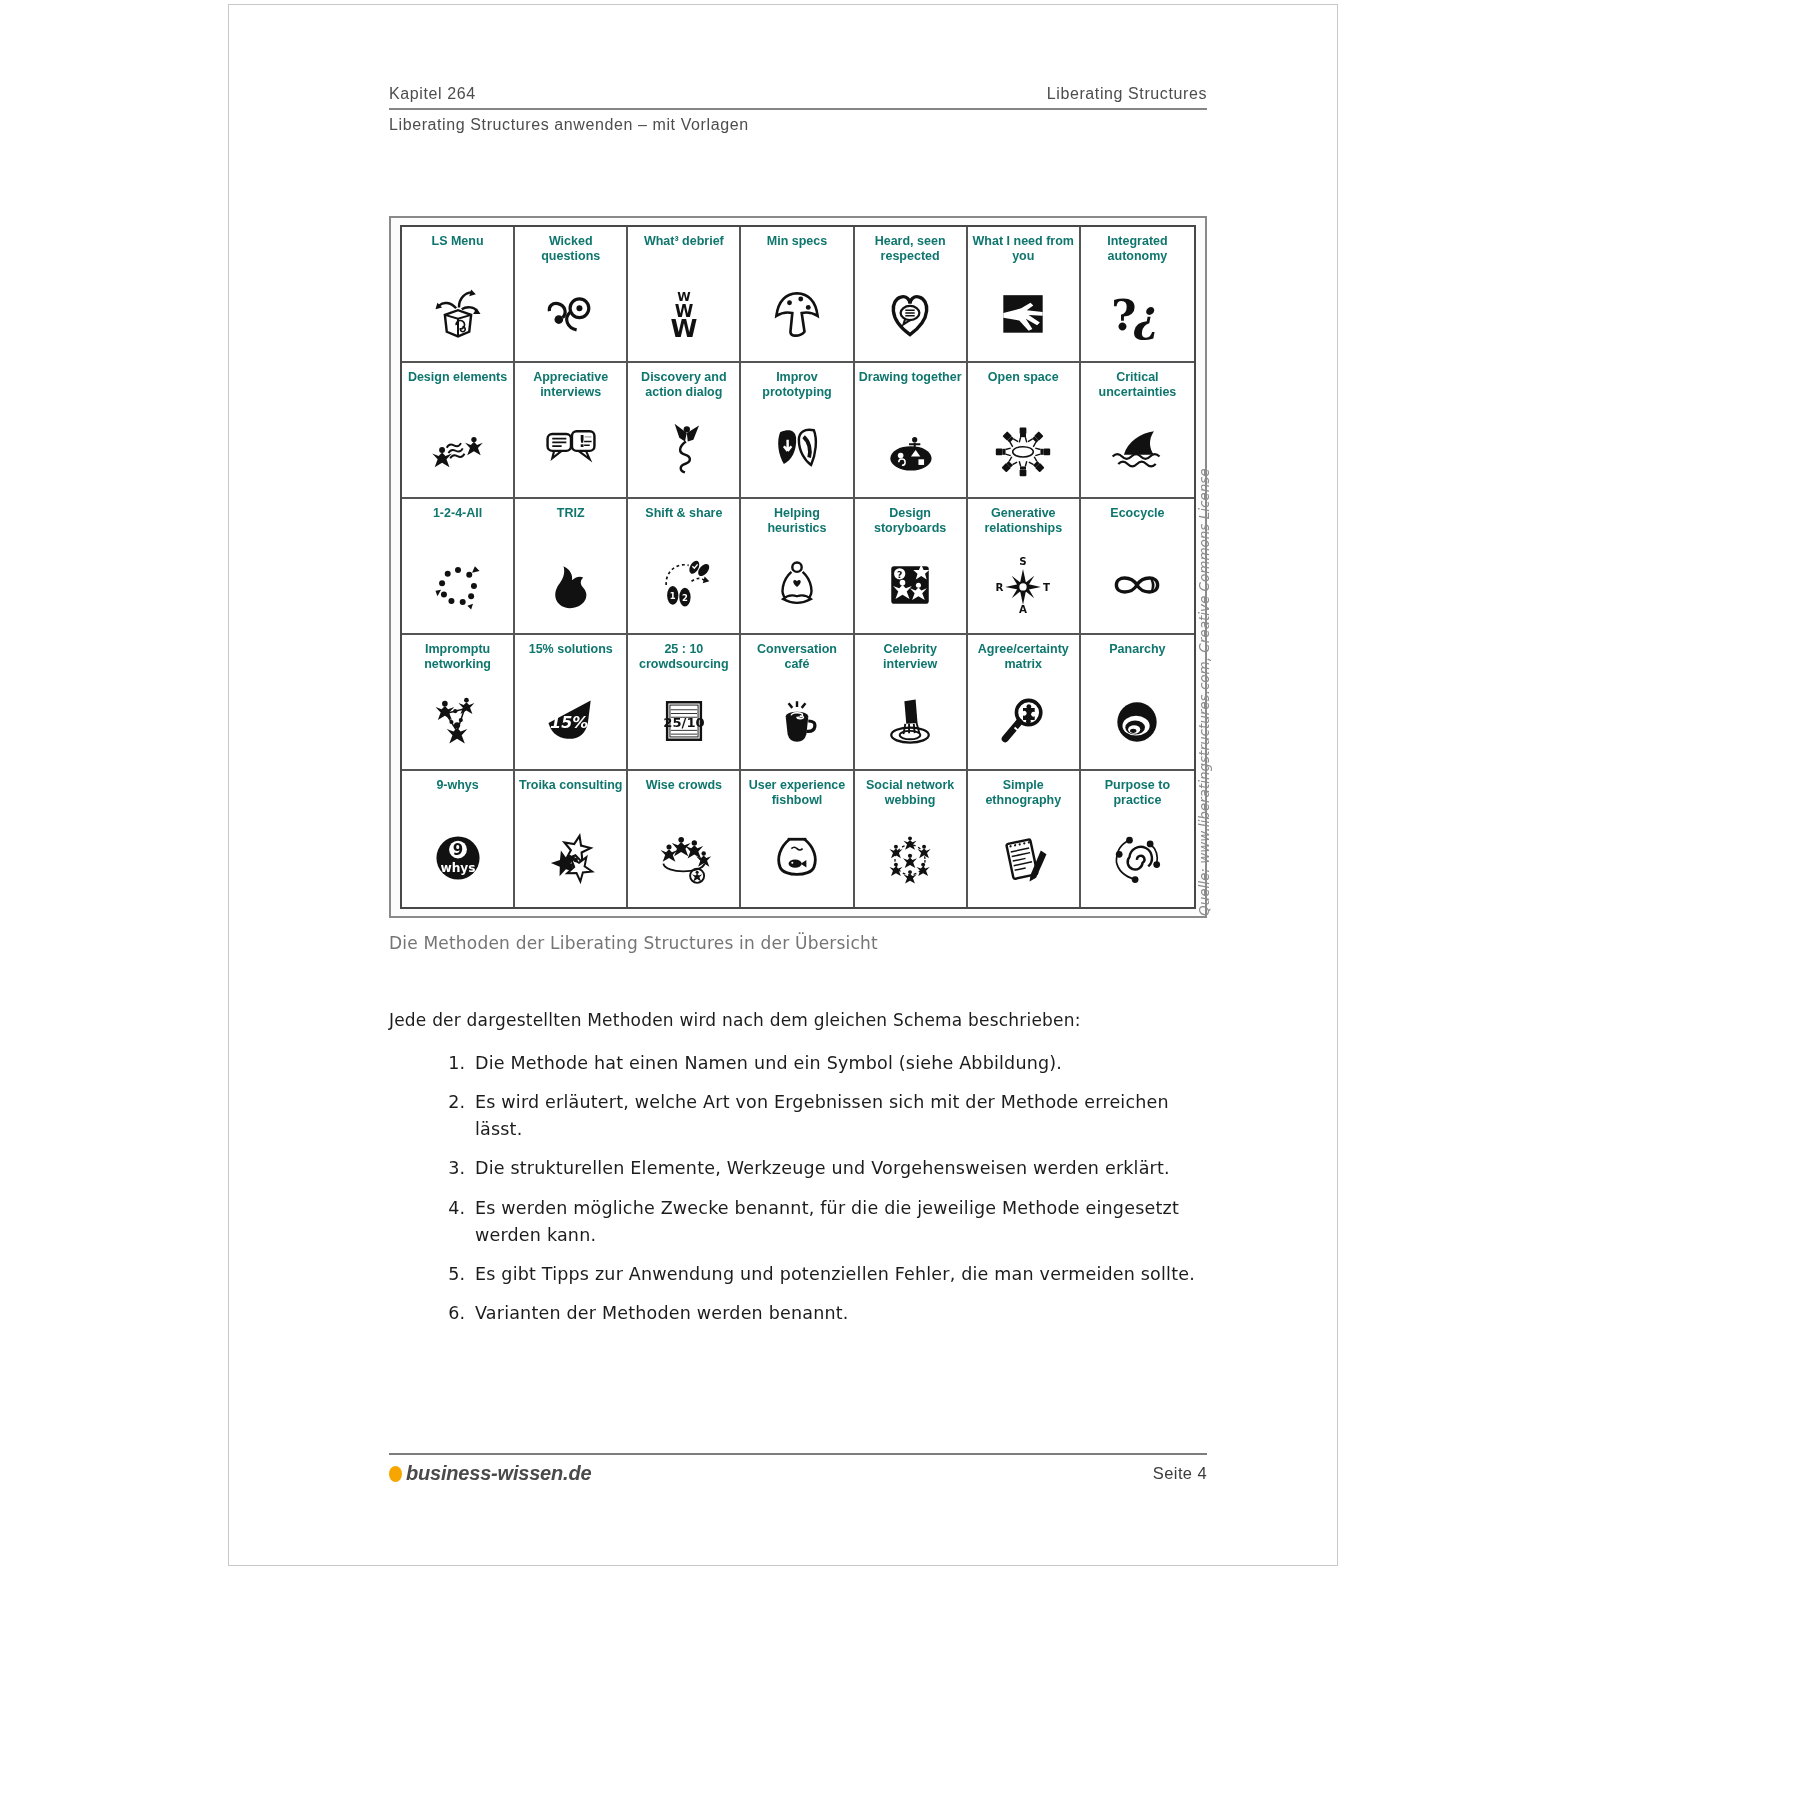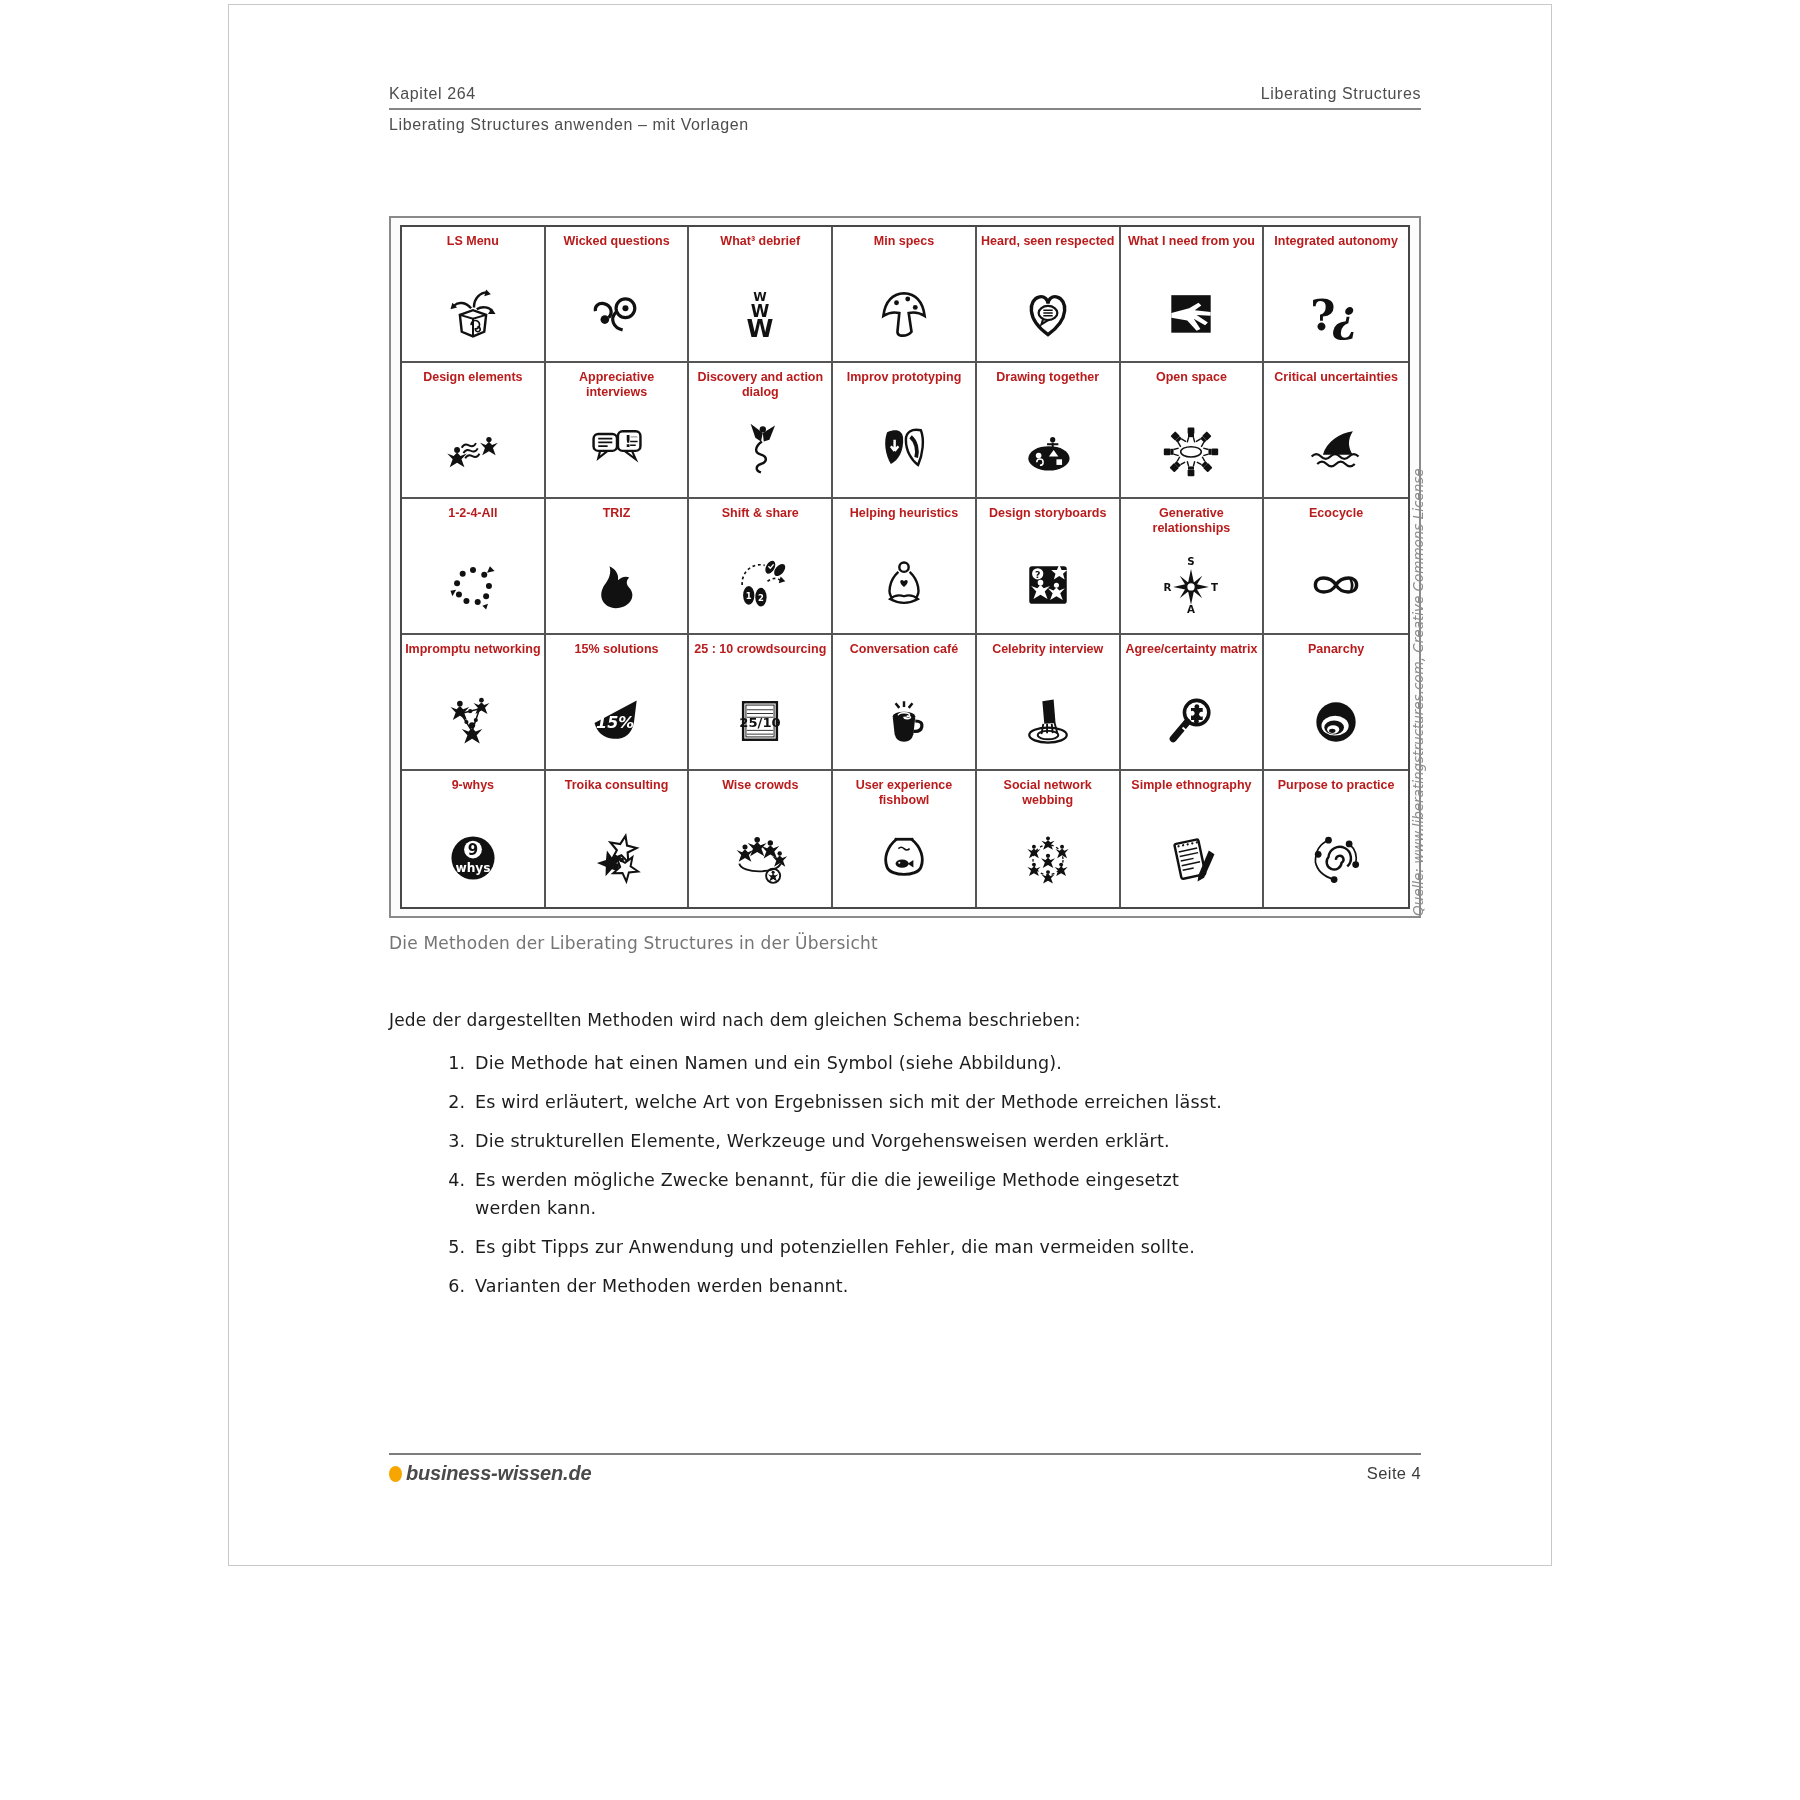--- a/index.html
+++ b/index.html
@@ -1,38 +1,38 @@
 <!DOCTYPE html>
 <html><head>
 <meta charset="utf-8">
 <style>
   html,body{margin:0;padding:0;background:#ffffff;width:1800px;height:1800px;
     font-family:"DejaVu Sans",sans-serif;-webkit-font-smoothing:antialiased;}
-  .page{position:absolute;left:228px;top:4px;width:1324px;height:1562px;
+  .page{position:absolute;left:228px;top:4px;width:1110px;height:1562px;
     background:#ffffff;border:1px solid #c9c9c9;box-sizing:border-box;}
   .content{position:relative;padding:80px 130px 0 160px;height:100%;box-sizing:border-box;}
 
   
   .hdr-row{display:flex;justify-content:space-between;
     font-family:"Liberation Sans",sans-serif;font-size:16px;color:#4d4d4d;letter-spacing:.6px;}
   .hdr-rule{border-top:2px solid #858585;margin-top:5px;}
   .hdr-sub{text-align:left;margin-top:6px;font-family:"Liberation Sans",sans-serif;
     font-size:16px;color:#4d4d4d;letter-spacing:.6px;}
 
   
   .figure-wrap{position:relative;margin-top:82px;}
   .figure-frame{border:2px solid #8a8a8a;background:#fcfcfc;padding:7px 9px;}
   .methods-grid{display:grid;grid-template-columns:repeat(7,1fr);grid-auto-rows:136px;
     border:2px solid #474747;background:#ffffff;}
   .cell{border-right:2px solid #555;border-bottom:2px solid #555;overflow:hidden;
     display:flex;flex-direction:column;align-items:center;box-sizing:border-box;}
   .cell:nth-child(7n){border-right:0;}
   .cell:nth-child(n+29){border-bottom:0;}
   .cell-label{font-family:"Liberation Sans",sans-serif;font-weight:bold;font-size:12.5px;
-    line-height:1.18;text-align:center;color:#b91c1c;padding:7px 3px 0 3px;min-height:31px;}
+    line-height:1.18;text-align:center;color:#0f766e;padding:7px 3px 0 3px;min-height:31px;}
   .cell-icon{flex:1;display:flex;align-items:center;justify-content:center;}
   .source-note{position:absolute;left:calc(100% + 5px);bottom:2px;white-space:nowrap;
     transform-origin:0 100%;transform:rotate(-90deg);
     font-style:italic;font-size:13.5px;color:#8c8c8c;}
   .caption{margin-top:15px;font-size:17px;color:#757575;letter-spacing:.2px;}
 
   
   .intro{margin:57px 0 0 0;font-size:17px;color:#1c1c1c;letter-spacing:.2px;}
   .schema-list{margin:20px 0 0 0;padding-left:82px;max-width:762px;
     font-size:17.5px;color:#1c1c1c;letter-spacing:.2px;}

